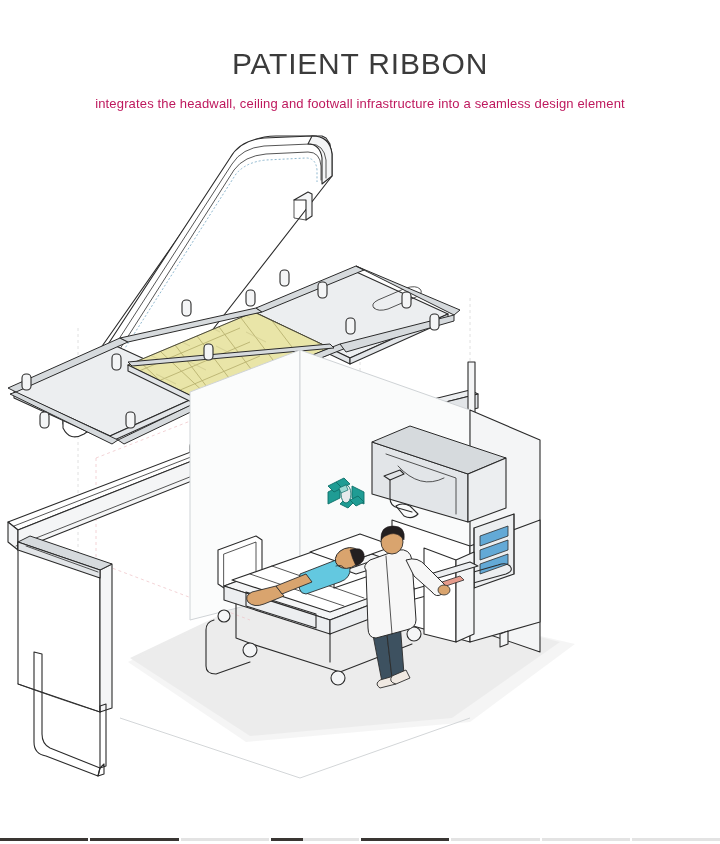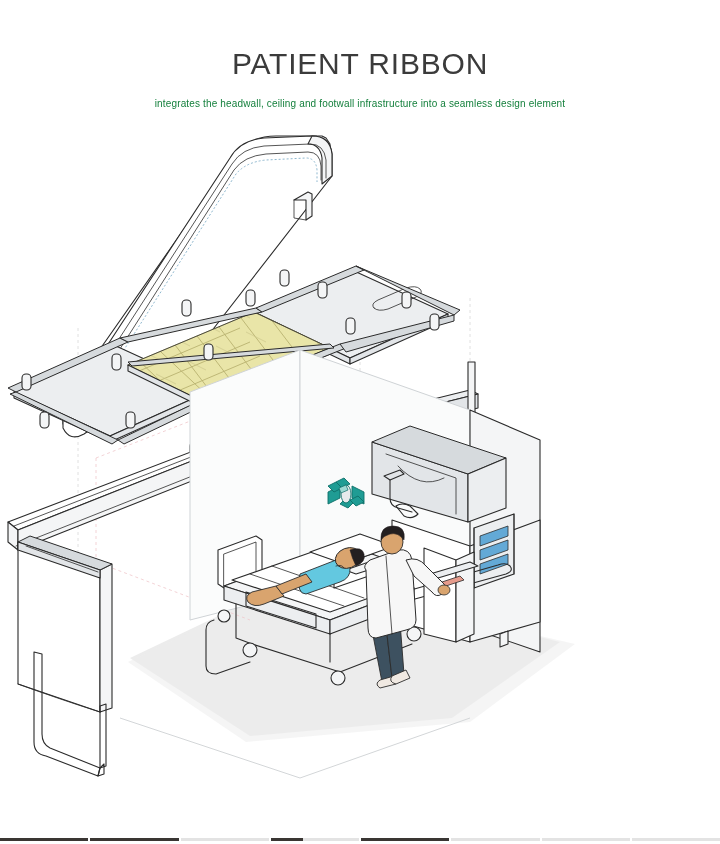--- a/index.html
+++ b/index.html
@@ -37,23 +37,23 @@
     font-family: "Liberation Sans", sans-serif;
     font-size: 30px;
     font-weight: 300;
     letter-spacing: 0.8px;
     color: #3b3b3b;
     line-height: 40px;
     margin: 0;
   }
   .slide-subtitle {
     font-family: "Liberation Sans", sans-serif;
-    font-size: 10px;
+    font-size: 13px;
     font-weight: 400;
-    color: #15803d;
+    color: #be185d;
     line-height: 20px;
     margin: 10px 0 0 0;
     letter-spacing: 0.15px;
   }
 
   
   .illustration {
     position: absolute;
     top: 122px;
     left: 0;

